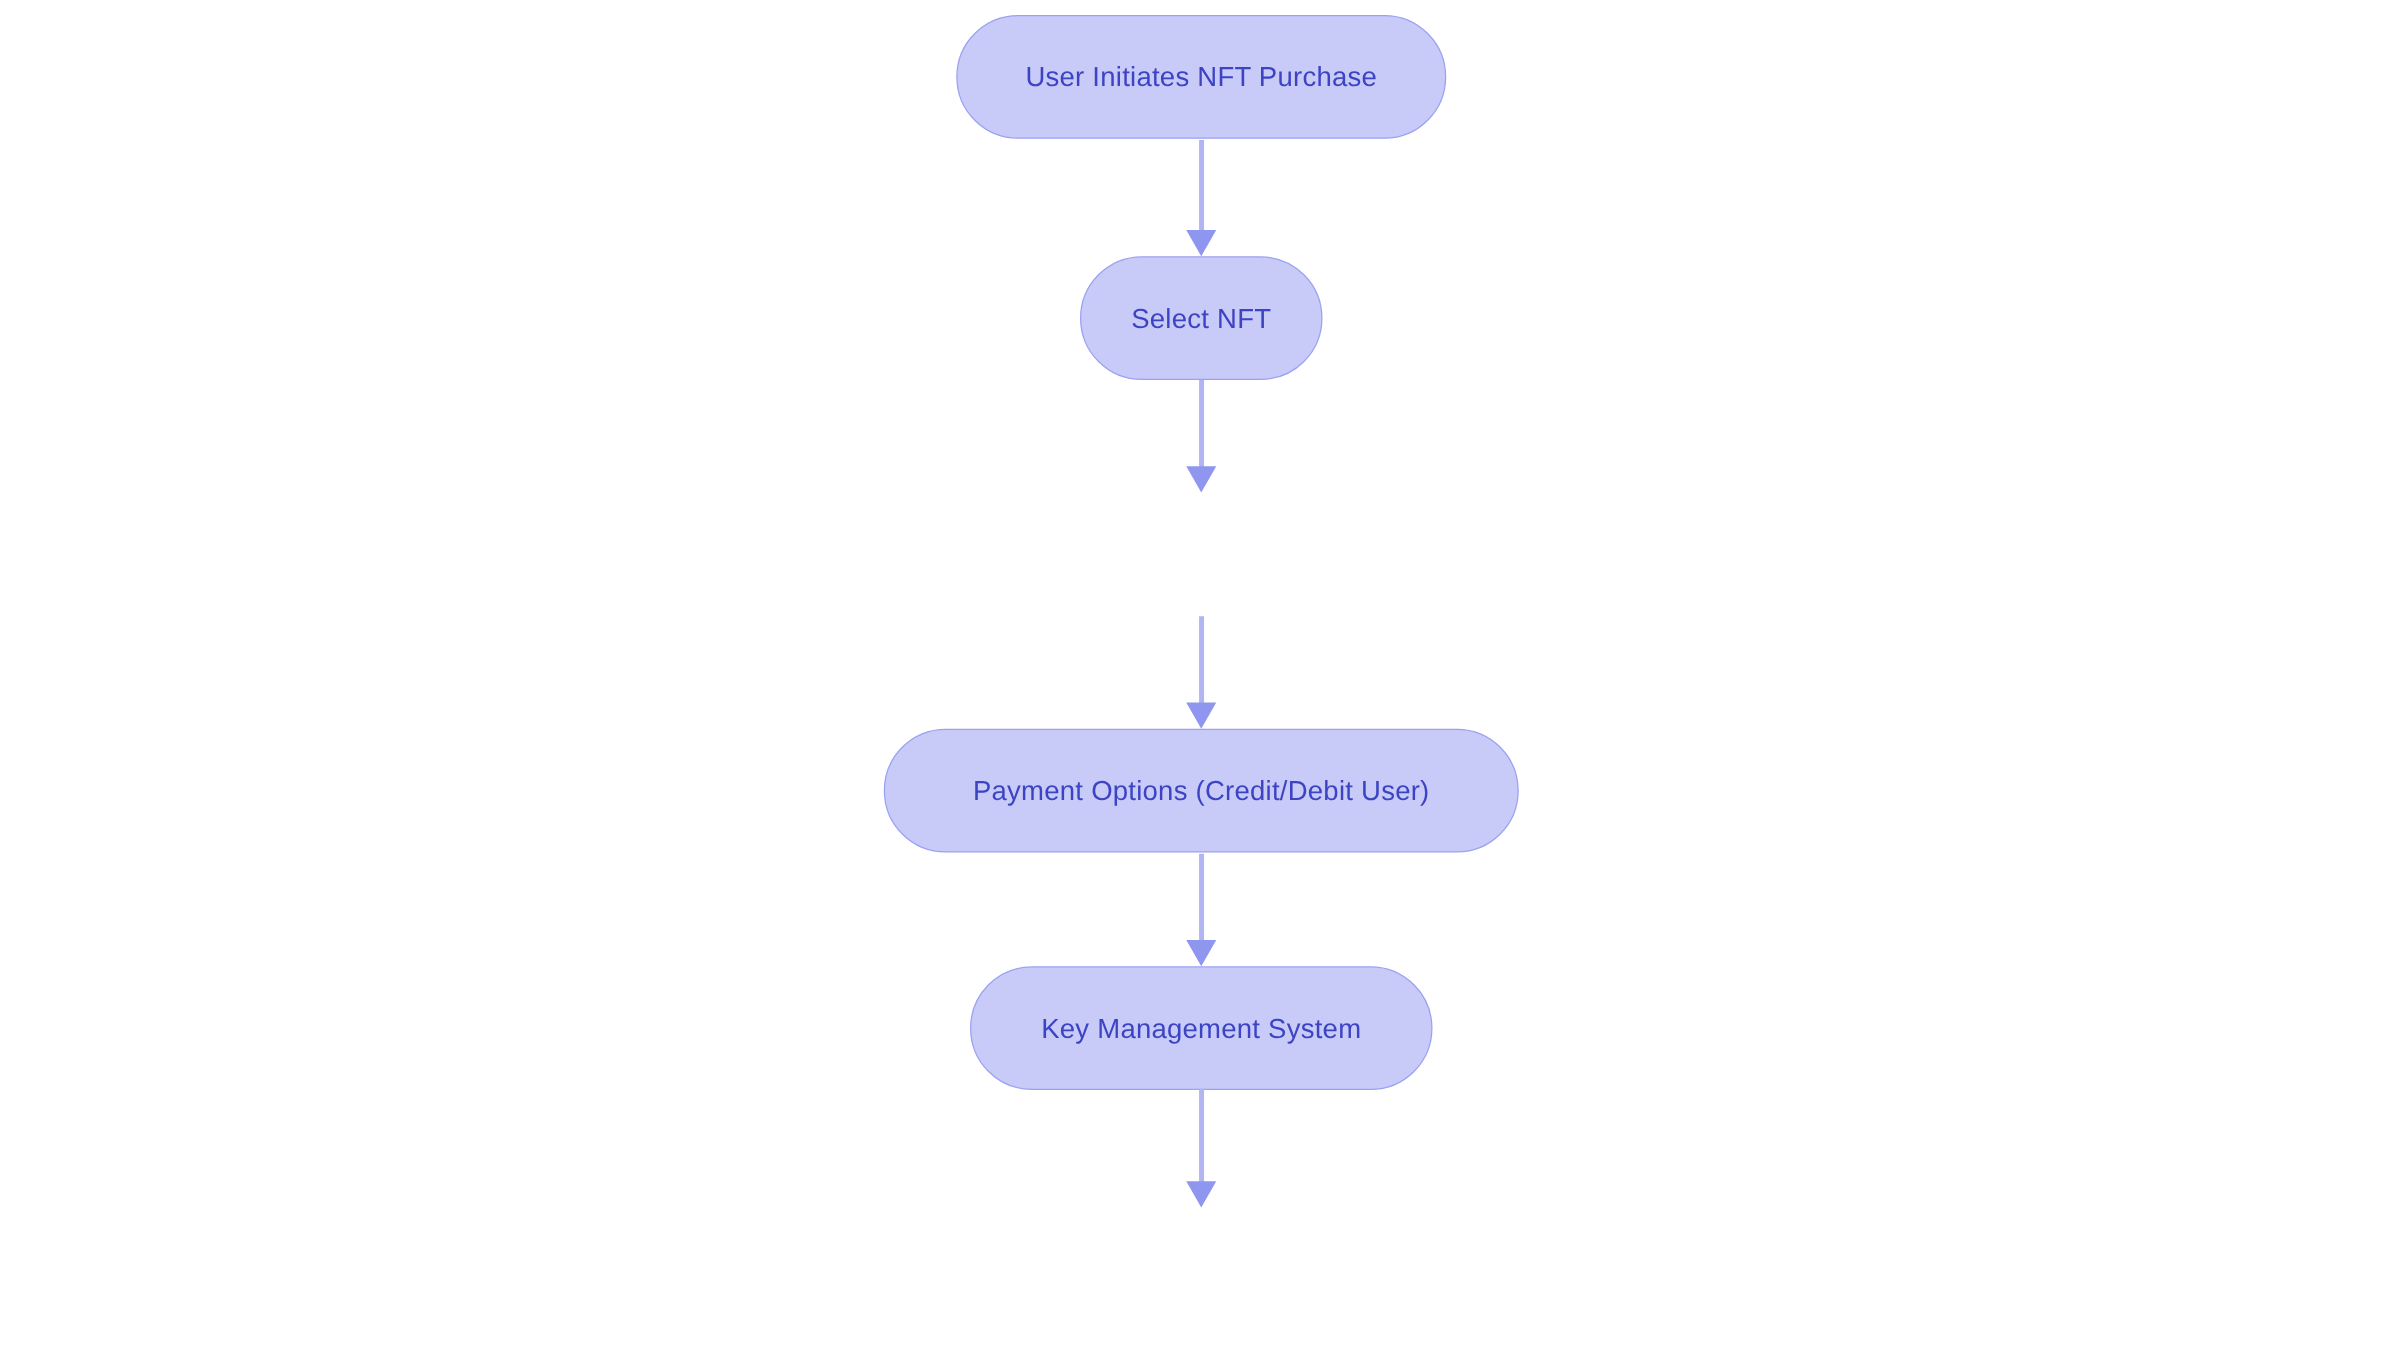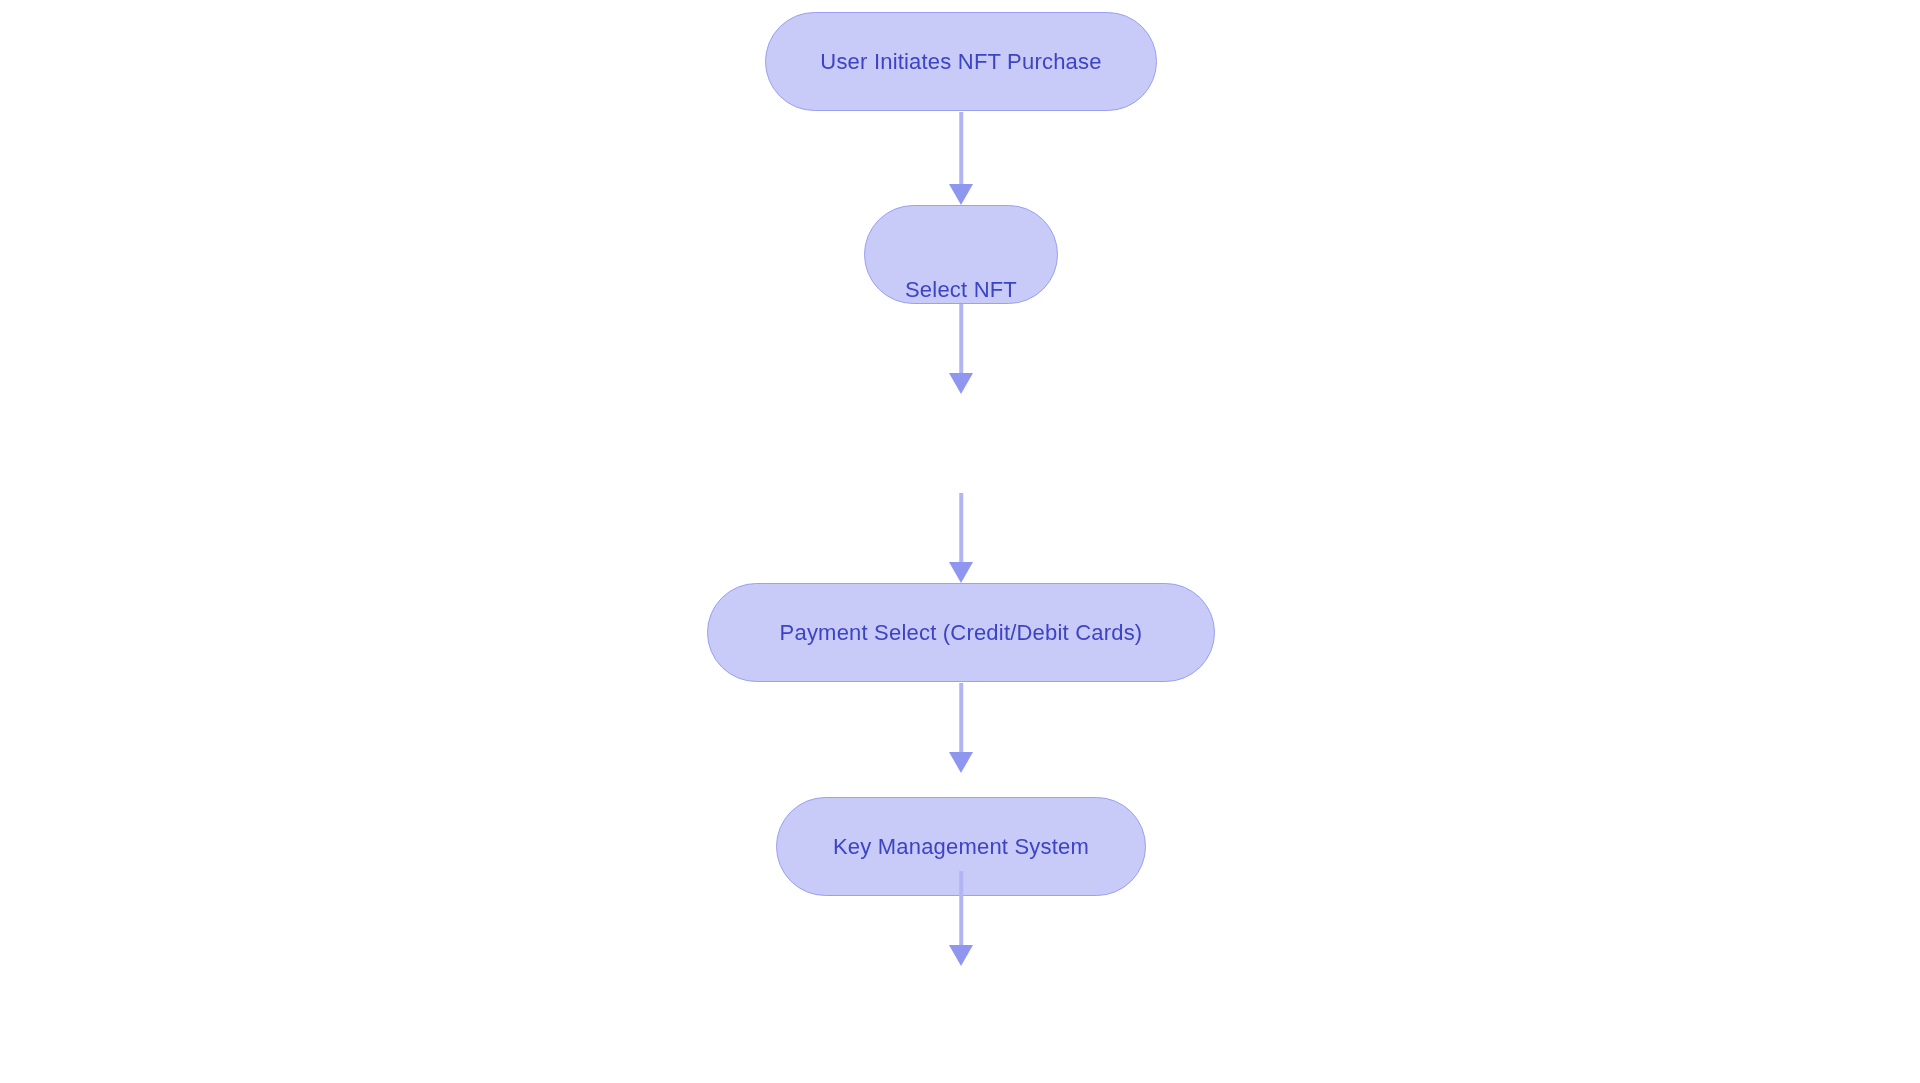--- a/index.html
+++ b/index.html
@@ -69,45 +69,45 @@
 
   <div class="node" style="top:12px; width:392px;">
     <span class="node-label">User Initiates NFT Purchase</span>
   </div>
 
   <div class="arrow" style="top:112px; height:93px;">
     <span class="arrow-line"></span>
     <span class="arrow-head"></span>
   </div>
 
-  <div class="node" style="top:205px; width:194px;align-items:flex-end;">
+  <div class="node" style="top:205px; width:194px;">
     <span class="node-label">Select NFT</span>
   </div>
 
   <div class="arrow" style="top:304px; height:90px;">
     <span class="arrow-line"></span>
     <span class="arrow-head"></span>
   </div>
 
 
   <div class="arrow" style="top:493px; height:90px;">
     <span class="arrow-line"></span>
     <span class="arrow-head"></span>
   </div>
 
   <div class="node" style="top:583px; width:508px;">
-    <span class="node-label">Payment Select (Credit/Debit Cards)</span>
+    <span class="node-label">Payment Options (Credit/Debit User)</span>
   </div>
 
   <div class="arrow" style="top:683px; height:90px;">
     <span class="arrow-line"></span>
     <span class="arrow-head"></span>
   </div>
 
-  <div class="node" style="top:773px; width:370px;margin-top:24px;">
+  <div class="node" style="top:773px; width:370px;">
     <span class="node-label">Key Management System</span>
   </div>
 
   <div class="arrow" style="top:871px; height:95px;">
     <span class="arrow-line"></span>
     <span class="arrow-head"></span>
   </div>
 
 
 </div>

